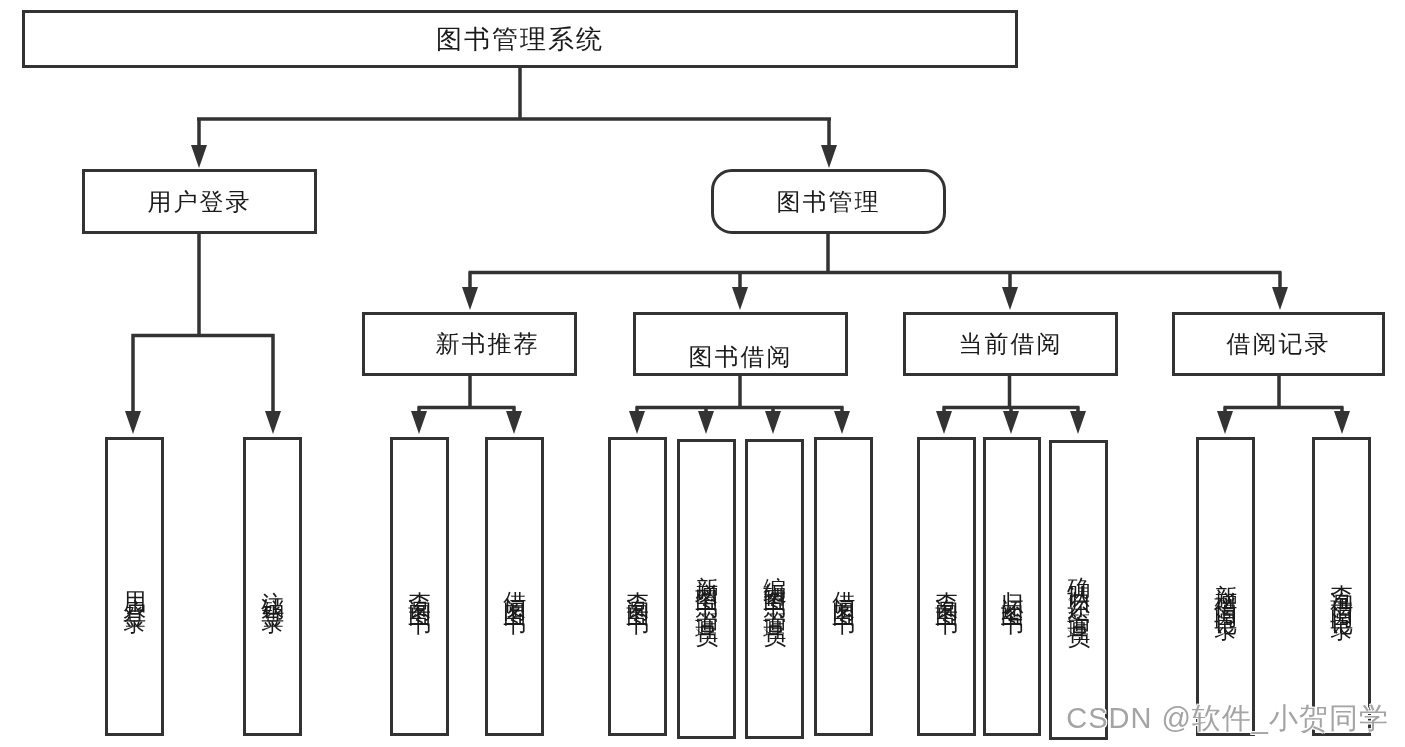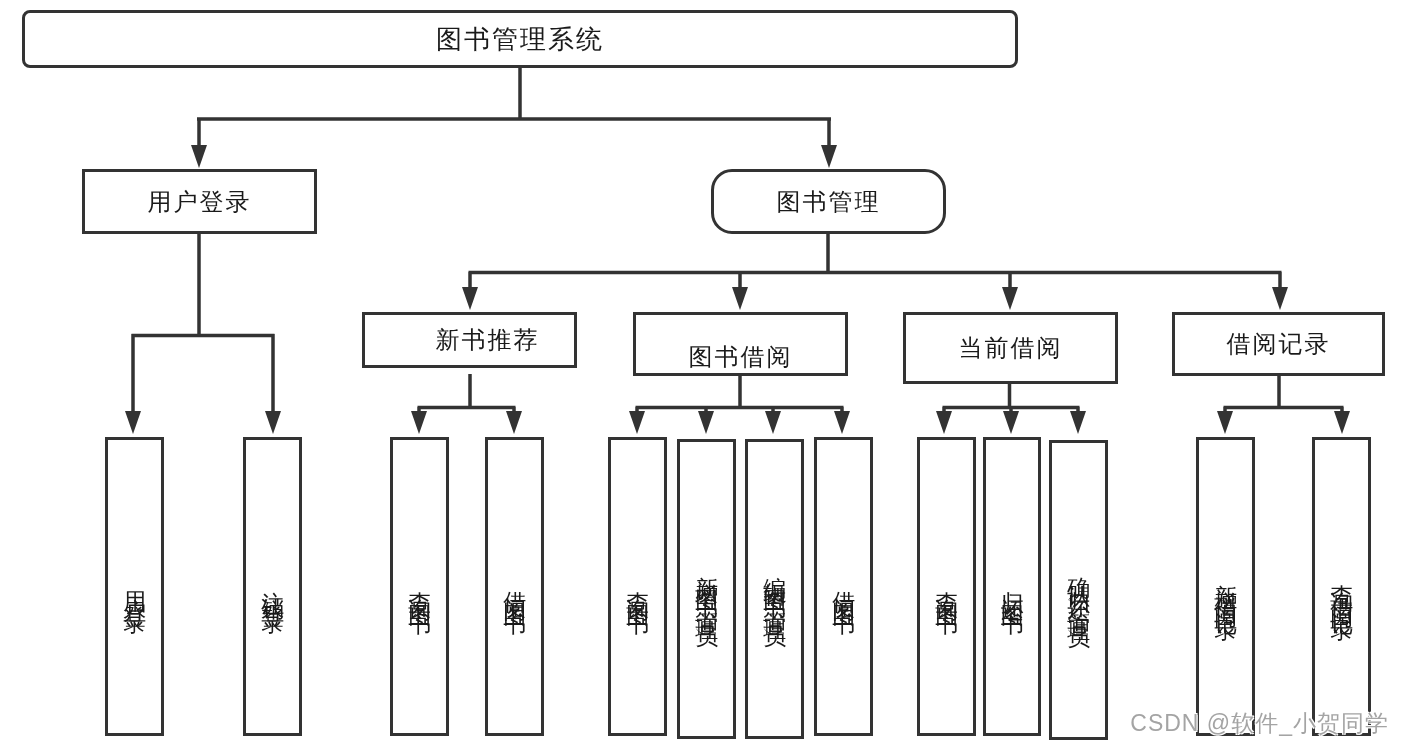--- a/index.html
+++ b/index.html
@@ -29,41 +29,40 @@
     border: 3px solid #333333;
     background: #ffffff;
     display: flex;
     align-items: center;
     justify-content: center;
     text-align: center;
   }
   .node.root-box {
     font-size: 26px;
     letter-spacing: 2px;
-    border-radius: 8px;
   }
   .node.hbox {
     font-size: 24px;
     letter-spacing: 2px;
   }
   .node.vbox {
     font-size: 23px;
   }
   .vlabel {
     writing-mode: vertical-rl;
     text-orientation: mixed;
     line-height: 1.1;
     letter-spacing: 7px;
     white-space: nowrap;
   }
   .watermark {
     position: absolute;
     right: 16px;
     bottom: 8px;
-    font-size: 23px;
+    font-size: 29px;
     color: #a4a4a4;
     letter-spacing: 1px;
     z-index: 5;
     text-shadow: 1px 1px 0 #ffffff, -1px -1px 0 #ffffff, 1px -1px 0 #ffffff, -1px 1px 0 #ffffff;
     pointer-events: none;
   }
 </style>
 </head>
 <body>
 
@@ -133,27 +132,27 @@
     <span>图书管理系统</span>
   </div>
 
   <div class="node hbox" style="left:82px; top:169px; width:235px; height:65px;">
     <span>用户登录</span>
   </div>
   <div class="node hbox" style="left:711px; top:169px; width:235px; height:65px;border-radius:21px;">
     <span>图书管理</span>
   </div>
 
-  <div class="node hbox" style="left:362px; top:312px; width:215px; height:56px;padding-left:36px;">
+  <div class="node hbox" style="left:362px; top:312px; width:215px; height:64px;padding-left:36px;">
     <span>新书推荐</span>
   </div>
   <div class="node hbox" style="left:633px; top:312px; width:215px; height:64px;align-items:flex-end;">
     <span>图书借阅</span>
   </div>
-  <div class="node hbox" style="left:903px; top:312px; width:215px; height:72px;">
+  <div class="node hbox" style="left:903px; top:312px; width:215px; height:64px;">
     <span>当前借阅</span>
   </div>
   <div class="node hbox" style="left:1172px; top:312px; width:213px; height:64px;">
     <span>借阅记录</span>
   </div>
 
   <div class="node vbox" style="left:105px; top:437px; width:59px; height:299px;">
     <span class="vlabel">用户登录</span>
   </div>
   <div class="node vbox" style="left:243px; top:437px; width:59px; height:299px;">

